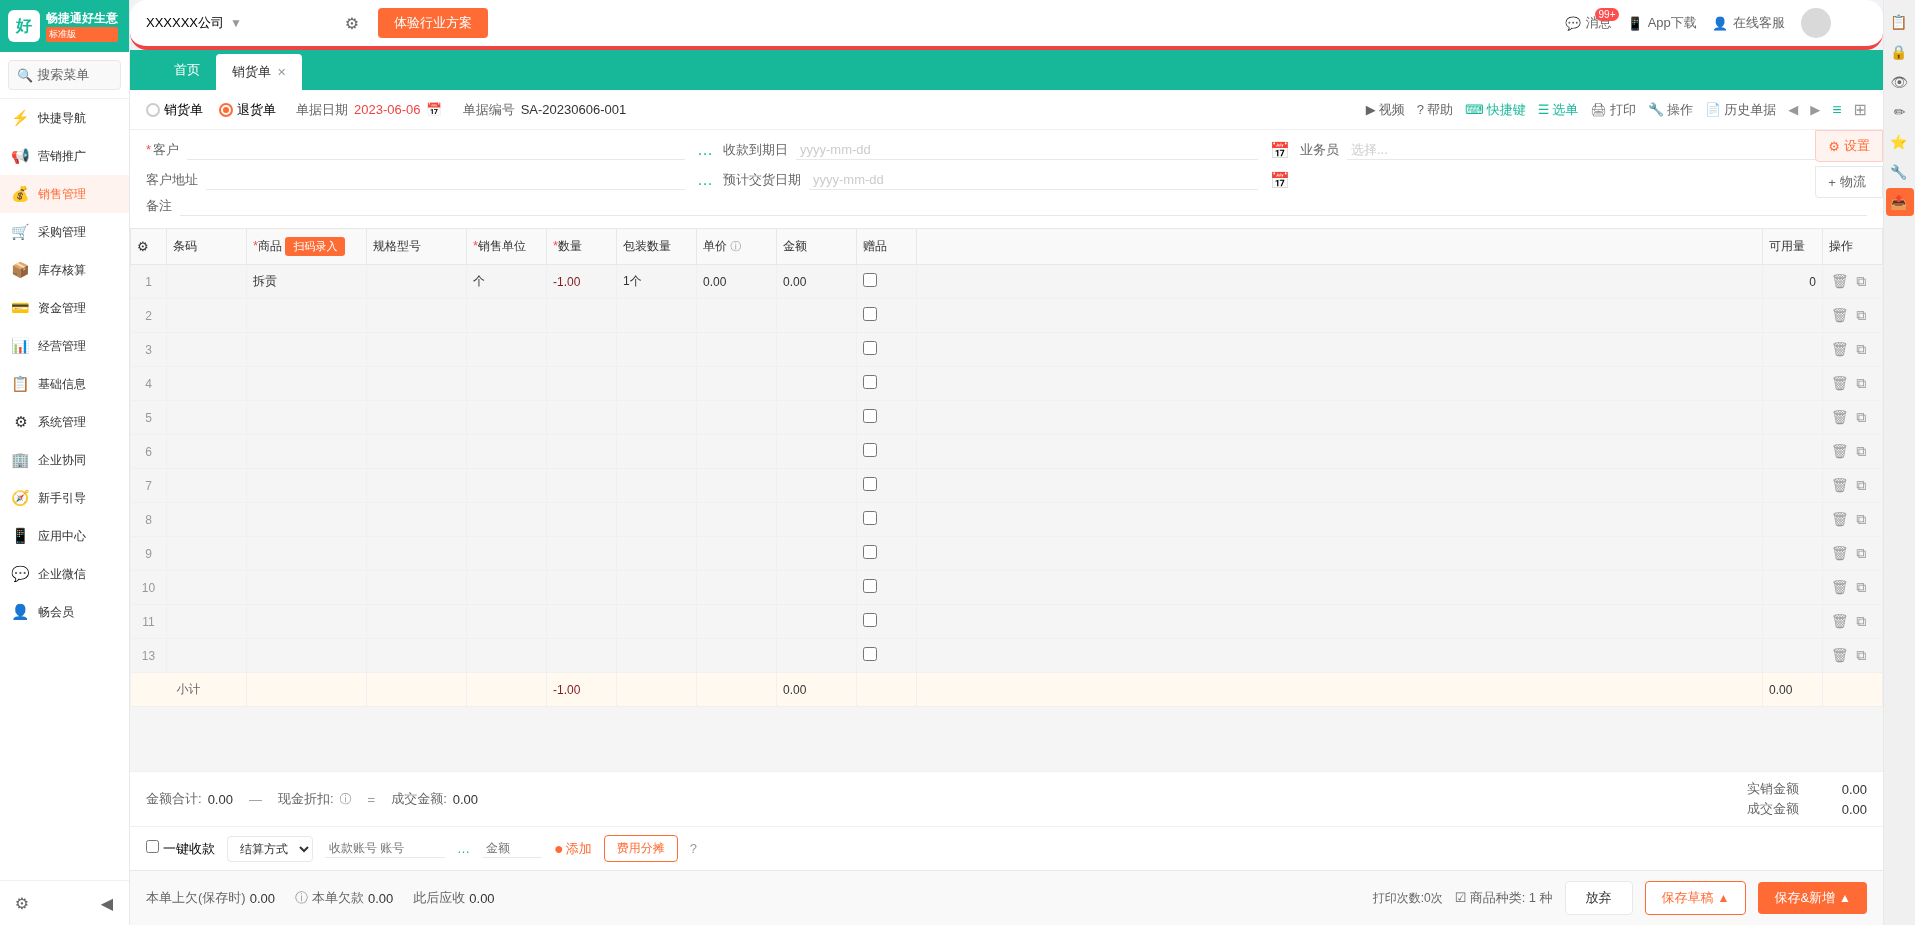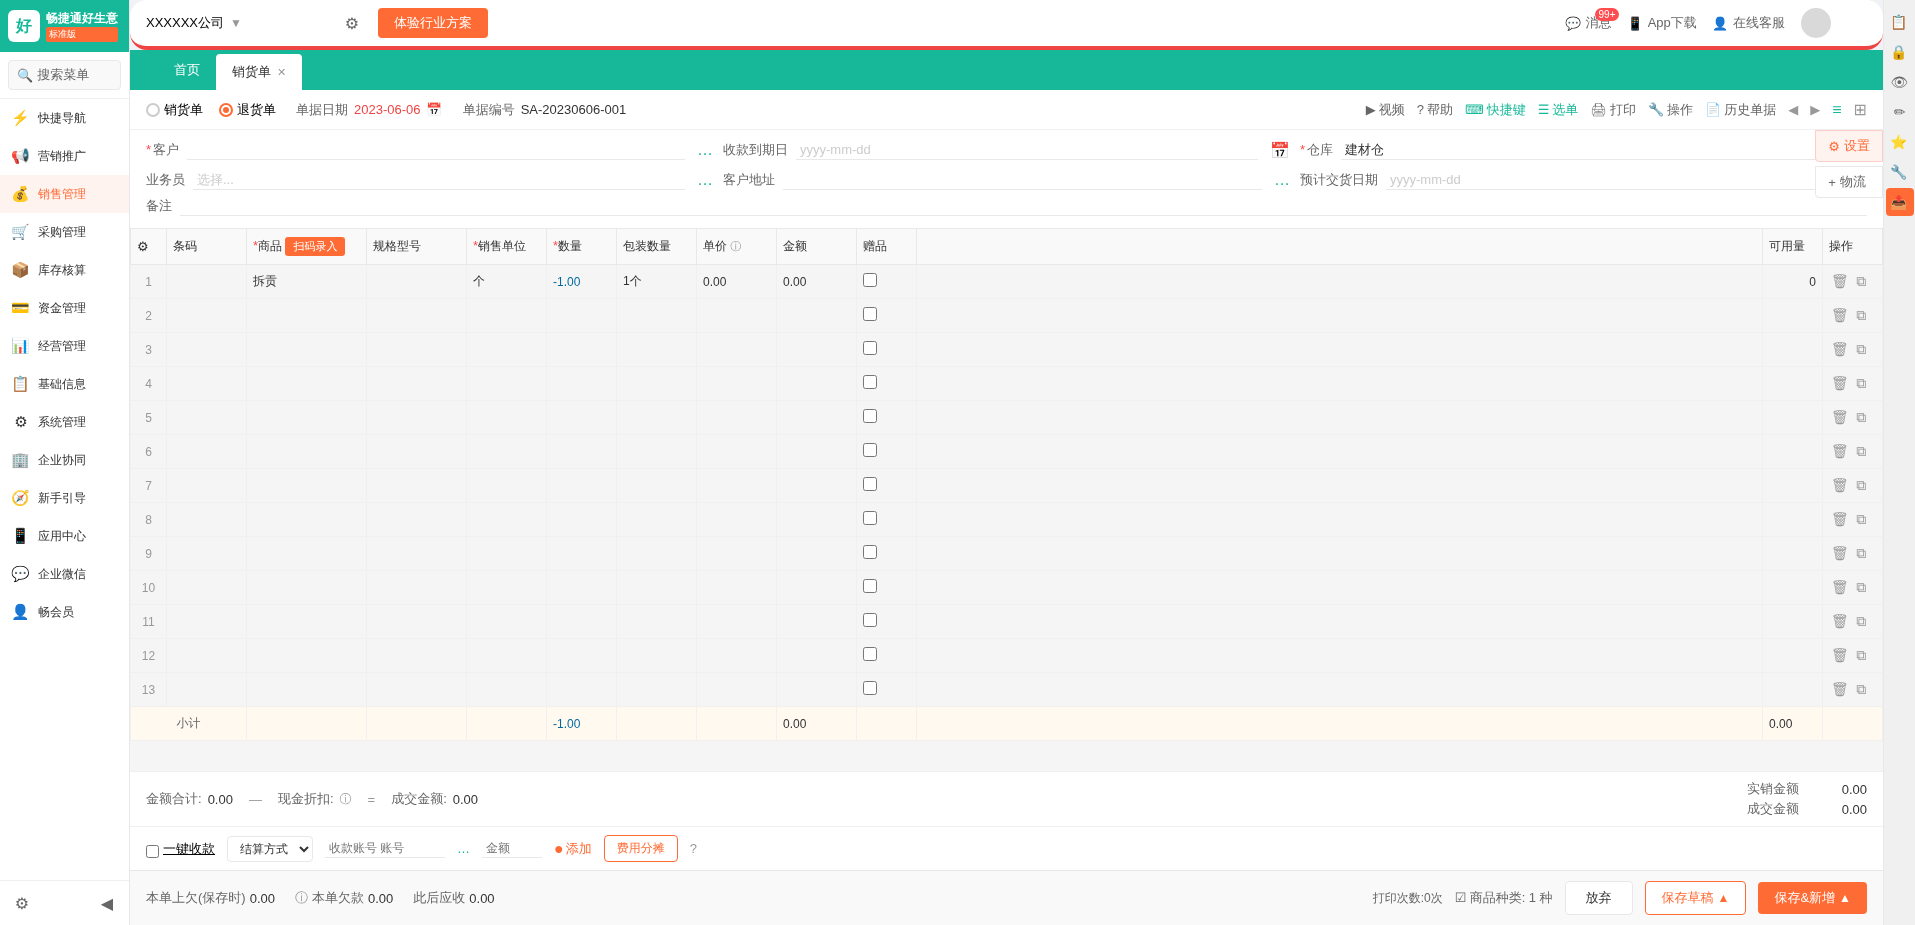--- a/index.html
+++ b/index.html
@@ -73,38 +73,38 @@
     .field-calendar { color: #17b899; cursor: pointer; font-size: 16px; margin-left: 4px; }
     .form-remark { display: flex; align-items: center; gap: 8px; padding: 0 16px 12px; }
 
     
     .table-area { flex: 1; overflow: hidden; display: flex; flex-direction: column; }
     .table-container { flex: 1; overflow-y: auto; overflow-x: auto; }
     table { width: 100%; border-collapse: collapse; table-layout: fixed; }
     th { background: #f9f9f9; border: 1px solid #e8e8e8; padding: 8px 6px; text-align: left; font-weight: 500; color: #333; font-size: 12px; white-space: nowrap; position: sticky; top: 0; z-index: 1; }
     td { border: 1px solid #f0f0f0; padding: 6px; font-size: 12px; color: #333; height: 34px; }
     .row-num { color: #999; text-align: center; }
-    .cell-red { color: #0369a1; }
+    .cell-red { color: #7f1d1d; }
     .subtotal-row td { background: #fff9f0; font-weight: 500; }
     .checkbox { width: 14px; height: 14px; border: 1px solid #d9d9d9; cursor: pointer; }
     .scan-btn { background: #ff6b35; color: #fff; border: none; border-radius: 3px; padding: 2px 8px; cursor: pointer; font-size: 11px; }
     .action-icon { cursor: pointer; color: #999; margin: 0 2px; font-size: 14px; }
 
     
     .bottom-summary { background: #fff; padding: 8px 16px; border-top: 1px solid #f0f0f0; display: flex; align-items: center; gap: 16px; flex-shrink: 0; }
     .summary-item { display: flex; align-items: center; gap: 6px; font-size: 13px; }
     .summary-label { color: #666; }
     .summary-value { color: #333; font-weight: 500; }
     .summary-dash { color: #999; }
     .summary-eq { color: #999; }
     .summary-result { display: flex; align-items: center; gap: 6px; font-size: 13px; }
 
     
     .payment-row { background: #fff; padding: 8px 16px; border-top: 1px solid #f0f0f0; display: flex; align-items: center; gap: 12px; flex-shrink: 0; }
-    .payment-checkbox { display: flex; align-items: flex-end; gap: 4px; cursor: pointer; text-decoration: underline; }
+    .payment-checkbox { display: flex; align-items: flex-start; gap: 4px; cursor: pointer; }
     .payment-select { border: 1px solid #e8e8e8; border-radius: 4px; padding: 4px 8px; font-size: 12px; color: #333; background: #fff; cursor: pointer; }
     .payment-input { border: none; border-bottom: 1px solid #e8e8e8; padding: 4px; font-size: 12px; width: 80px; }
     .add-btn { display: flex; align-items: center; gap: 2px; color: #ff6b35; cursor: pointer; font-size: 12px; }
     .fee-btn { border: 1px solid #ff6b35; color: #ff6b35; background: #fff; border-radius: 4px; padding: 4px 12px; cursor: pointer; font-size: 12px; }
     .right-amounts { margin-left: auto; display: flex; flex-direction: column; align-items: flex-end; gap: 2px; font-size: 12px; }
     .amount-row { display: flex; align-items: center; gap: 8px; }
     .amount-label { color: #666; }
     .amount-value { color: #333; min-width: 60px; text-align: right; }
 
     
@@ -316,25 +316,20 @@
           <input class="field-input" type="text" style="flex: 1 1 0%; border-top: none; border-right: none; border-left: none; border-image: initial; border-bottom: 1px solid rgb(232, 232, 232); padding: 2px 4px; outline: none;">
           <span class="field-ellipsis">…</span>
         </div>
 
         <div class="form-field">
           <span class="field-label"><span>收款到期日</span></span>
           <input class="field-input" type="text" placeholder="yyyy-mm-dd" style="flex: 1 1 0%; border-top: none; border-right: none; border-left: none; border-image: initial; border-bottom: 1px solid rgb(232, 232, 232); padding: 2px 4px; outline: none;">
           <span class="field-calendar">📅</span>
         </div>
 
-        <div class="form-field">
-          <span class="field-label"><span class="field-required">*</span><span>仓库</span></span>
-          <input class="field-input" type="text" value="建材仓" style="flex: 1 1 0%; border-top: none; border-right: none; border-left: none; border-image: initial; border-bottom: 1px solid rgb(232, 232, 232); padding: 2px 4px; outline: none;">
-          <span class="field-ellipsis">…</span>
-        </div>
 
         <div class="form-field">
           <span class="field-label"><span>业务员</span></span>
           <input class="field-input" type="text" placeholder="选择..." style="flex: 1 1 0%; border-top: none; border-right: none; border-left: none; border-image: initial; border-bottom: 1px solid rgb(232, 232, 232); padding: 2px 4px; outline: none; color: rgb(204, 204, 204);">
           <span class="field-ellipsis">…</span>
         </div>
 
         <div class="form-field">
           <span class="field-label"><span>客户地址</span></span>
           <input class="field-input" type="text" style="flex: 1 1 0%; border-top: none; border-right: none; border-left: none; border-image: initial; border-bottom: 1px solid rgb(232, 232, 232); padding: 2px 4px; outline: none;">
@@ -599,38 +594,20 @@
       <td></td>
       <td><input type="checkbox" class="checkbox" style=""></td>
       <td></td>
       <td style="text-align:right;"></td>
       <td>
         <span class="action-icon">🗑</span>
         <span class="action-icon">⧉</span>
       </td>
     </tr>
               <tr>
-      <td class="row-num">12</td>
-      <td><input type="text" value="" style="border: none; outline: none; width: 100%; background: transparent; font-size: 12px;"></td>
-      <td><span style="font-size:12px;"></span></td>
-      <td></td>
-      <td></td>
-      <td class=""></td>
-      <td></td>
-      <td></td>
-      <td></td>
-      <td><input type="checkbox" class="checkbox" style=""></td>
-      <td></td>
-      <td style="text-align:right;"></td>
-      <td>
-        <span class="action-icon">🗑</span>
-        <span class="action-icon">⧉</span>
-      </td>
-    </tr>
-              <tr>
       <td class="row-num">13</td>
       <td><input type="text" value="" style="border: none; outline: none; width: 100%; background: transparent; font-size: 12px;"></td>
       <td><span style="font-size:12px;"></span></td>
       <td></td>
       <td></td>
       <td class=""></td>
       <td></td>
       <td></td>
       <td></td>
       <td><input type="checkbox" class="checkbox" style=""></td>

